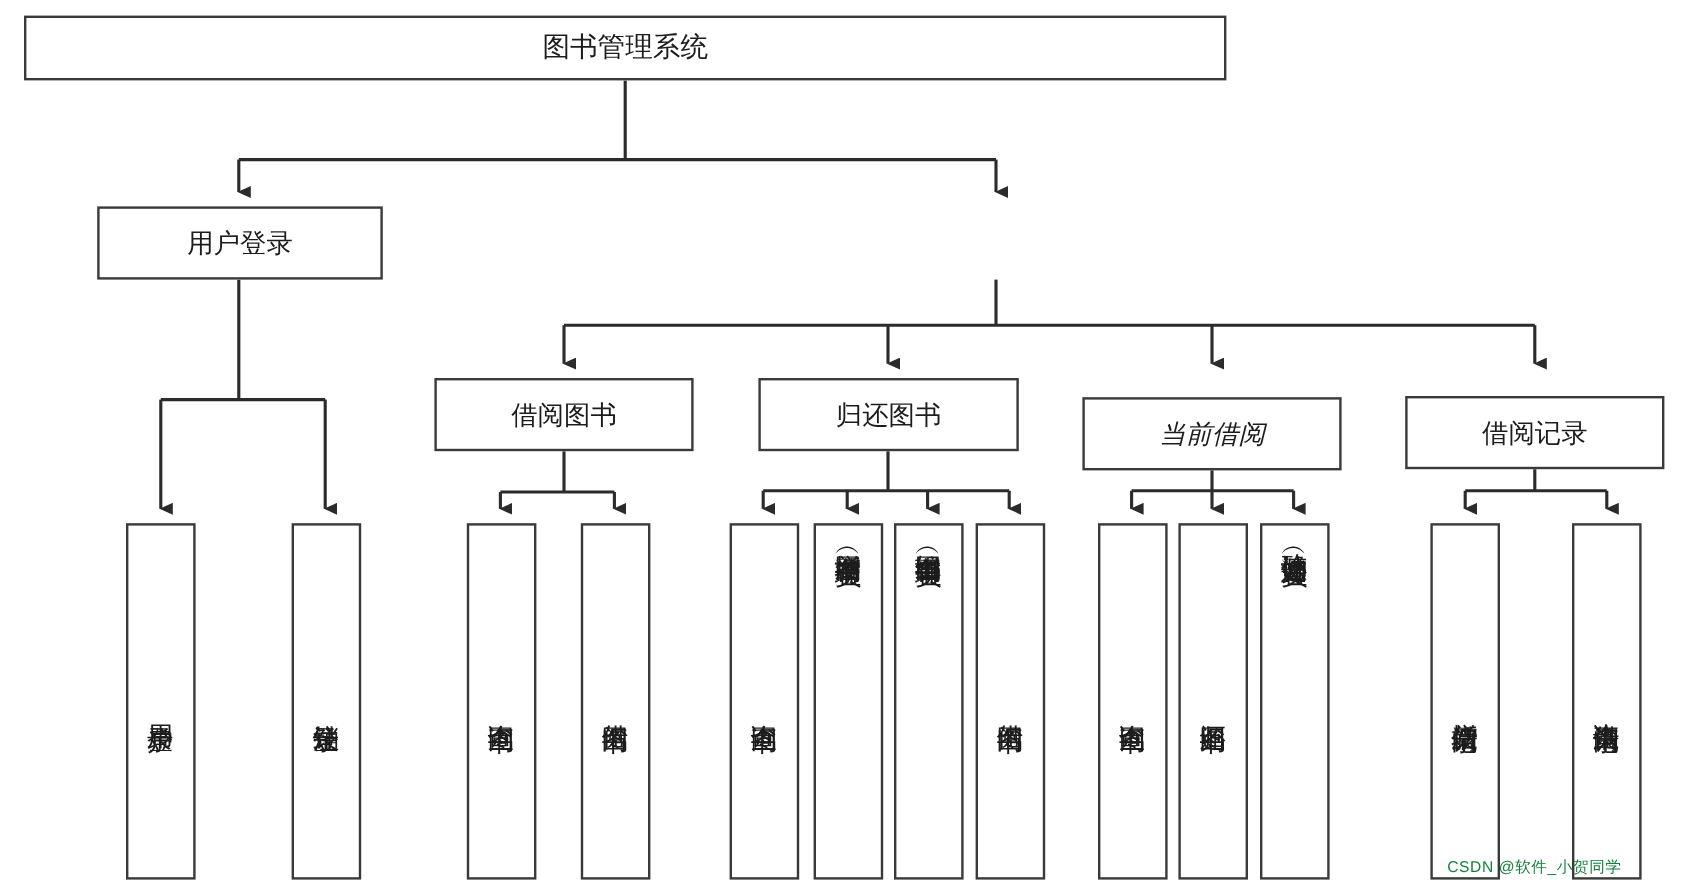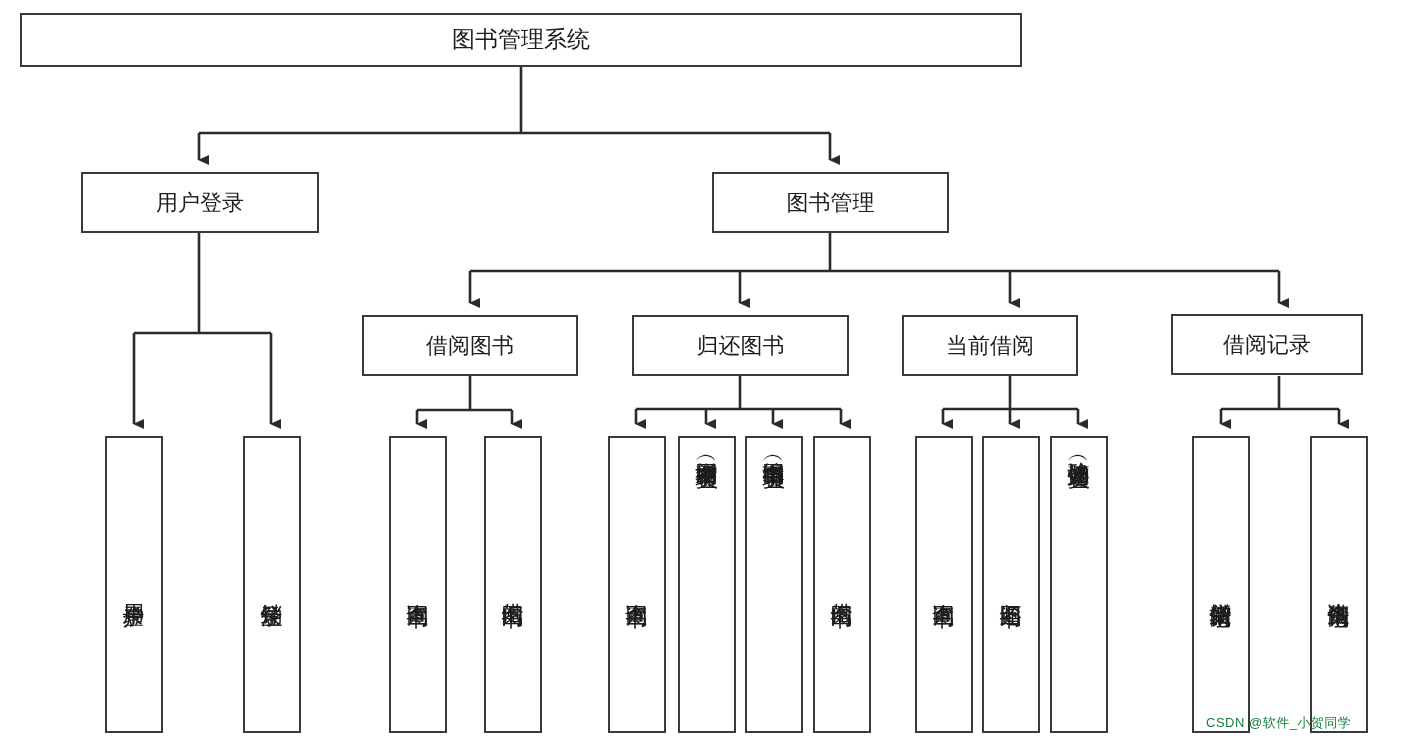--- a/index.html
+++ b/index.html
@@ -74,34 +74,31 @@
     </g>
   </svg>
 
   <div class="node lvl0" style="left:20px;top:13px;width:1002px;height:54px;">
     <span class="lbl">图书管理系统</span>
   </div>
 
   <div class="node lvl1" style="left:81px;top:172px;width:238px;height:61px;">
     <span class="lbl">用户登录</span>
   </div>
-  <div class="node lvl1" style="left:712px;top:172px;width:237px;height:61px;">
-    <span class="lbl">图书管理</span>
-  </div>
 
   <div class="node lvl2" style="left:362px;top:315px;width:216px;height:61px;">
     <span class="lbl">借阅图书</span>
   </div>
   <div class="node lvl2" style="left:632px;top:315px;width:217px;height:61px;">
     <span class="lbl">归还图书</span>
   </div>
-  <div class="node lvl2" style="left:902px;top:315px;width:176px;height:61px;">
+  <div class="node lvl2" style="left:902px;top:331px;width:216px;height:61px;font-style:italic;">
     <span class="lbl">当前借阅</span>
   </div>
-  <div class="node lvl2" style="left:1171px;top:314px;width:192px;height:61px;">
+  <div class="node lvl2" style="left:1171px;top:330px;width:216px;height:61px;">
     <span class="lbl">借阅记录</span>
   </div>
 
   <div class="node leaf mid" style="left:105px;top:436px;width:58px;height:297px;">
     <span class="lbl">用户登录</span>
   </div>
   <div class="node leaf mid" style="left:243px;top:436px;width:58px;height:297px;">
     <span class="lbl">注销登录</span>
   </div>
 

